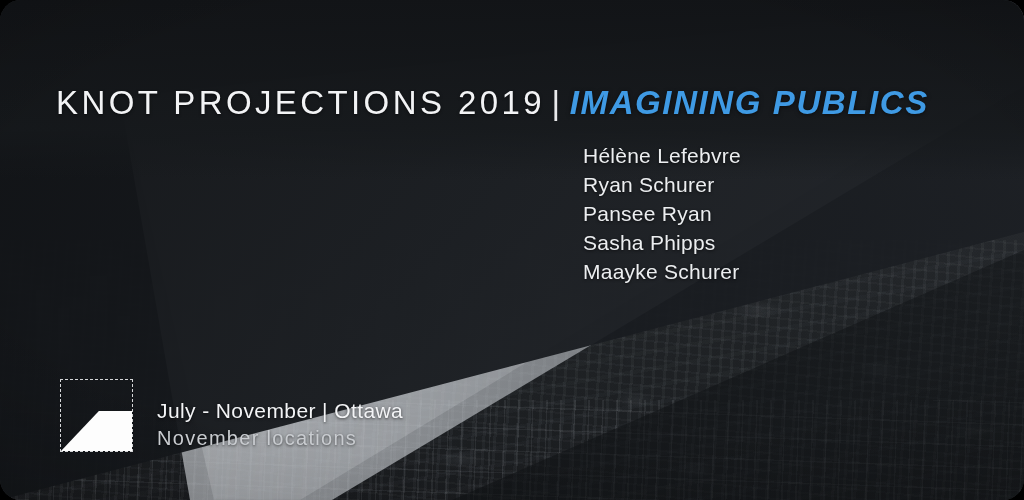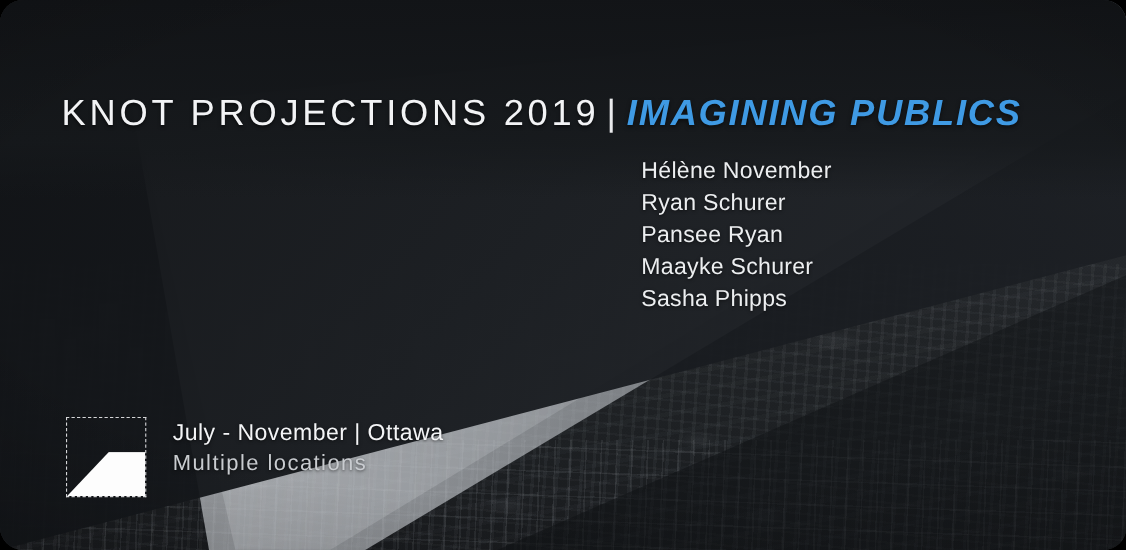--- a/index.html
+++ b/index.html
@@ -132,21 +132,21 @@
     letter-spacing:1.6px;text-shadow:0 1px 4px rgba(0,0,0,.55);
   }
   #artists{
     position:absolute;left:583px;top:142px;
   }
   .artist{
     font-size:21px;font-weight:400;color:#eceef0;line-height:1.375;
     letter-spacing:.25px;text-shadow:0 1px 3px rgba(0,0,0,.6);
     white-space:nowrap;
   }
-  #footer{position:absolute;left:60px;top:379px;display:flex;align-items:flex-start;}
+  #footer{position:absolute;left:60px;top:379px;display:flex;align-items:flex-end;}
   #logo{
     position:relative;width:73px;height:73px;flex:0 0 auto;
     border:1px dashed rgba(245,246,248,.86);
     box-sizing:border-box;
   }
   #logo .tri{
     position:absolute;left:0;bottom:0;width:100%;height:57%;
     background:#fdfdfd;
     clip-path:polygon(0% 100%, 54% 0%, 100% 0%, 100% 100%);
   }
@@ -182,31 +182,31 @@
 
   <div id="content">
 
     <div id="headline">
       <span class="h-main">KNOT PROJECTIONS 2019</span>
       <span class="h-sep">|</span>
       <span class="h-accent">IMAGINING PUBLICS</span>
     </div>
 
     <div id="artists">
-      <div class="artist">Hélène November</div>
+      <div class="artist">Hélène Lefebvre</div>
       <div class="artist">Ryan Schurer</div>
       <div class="artist">Pansee Ryan</div>
+      <div class="artist">Sasha Phipps</div>
       <div class="artist">Maayke Schurer</div>
-      <div class="artist">Sasha Phipps</div>
     </div>
 
     <div id="footer">
       <div id="logo">
         <div class="tri"></div>
       </div>
       <div id="footer-text">
         <div class="f-1">July - November | Ottawa</div>
-        <div class="f-2">Multiple locations</div>
+        <div class="f-2">November locations</div>
       </div>
     </div>
 
   </div>
 </div>
 
 </body></html>

